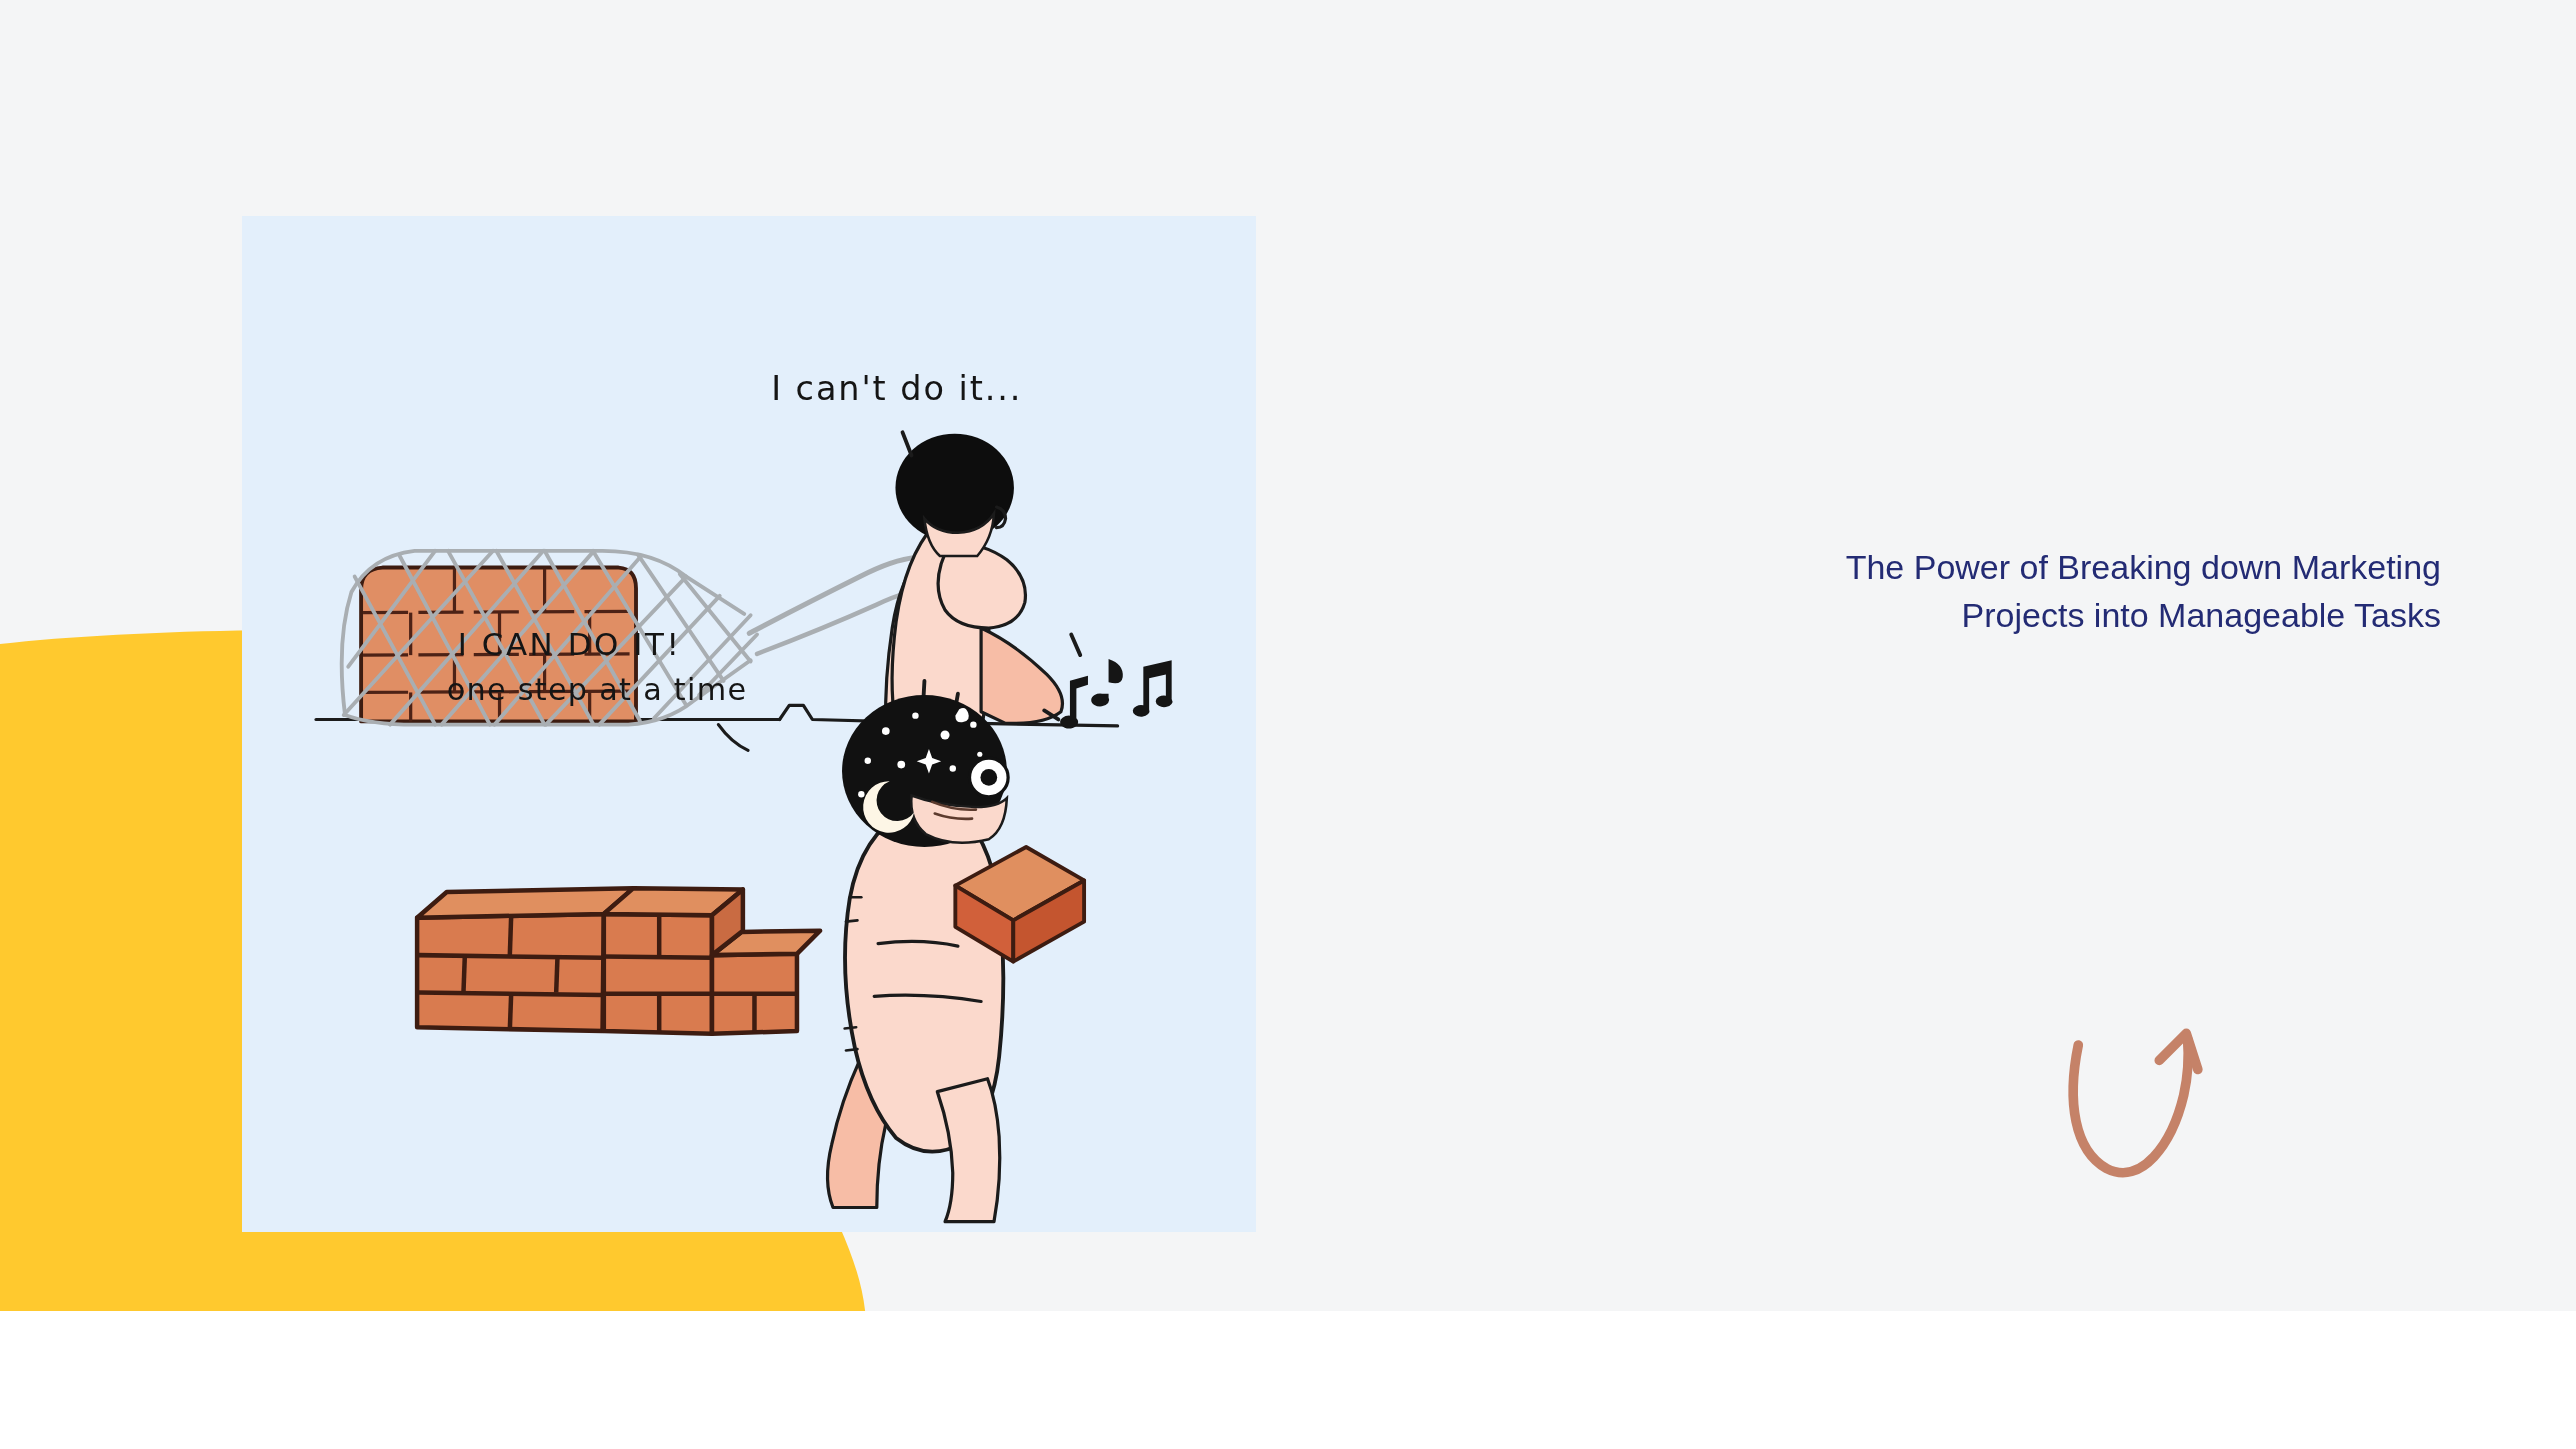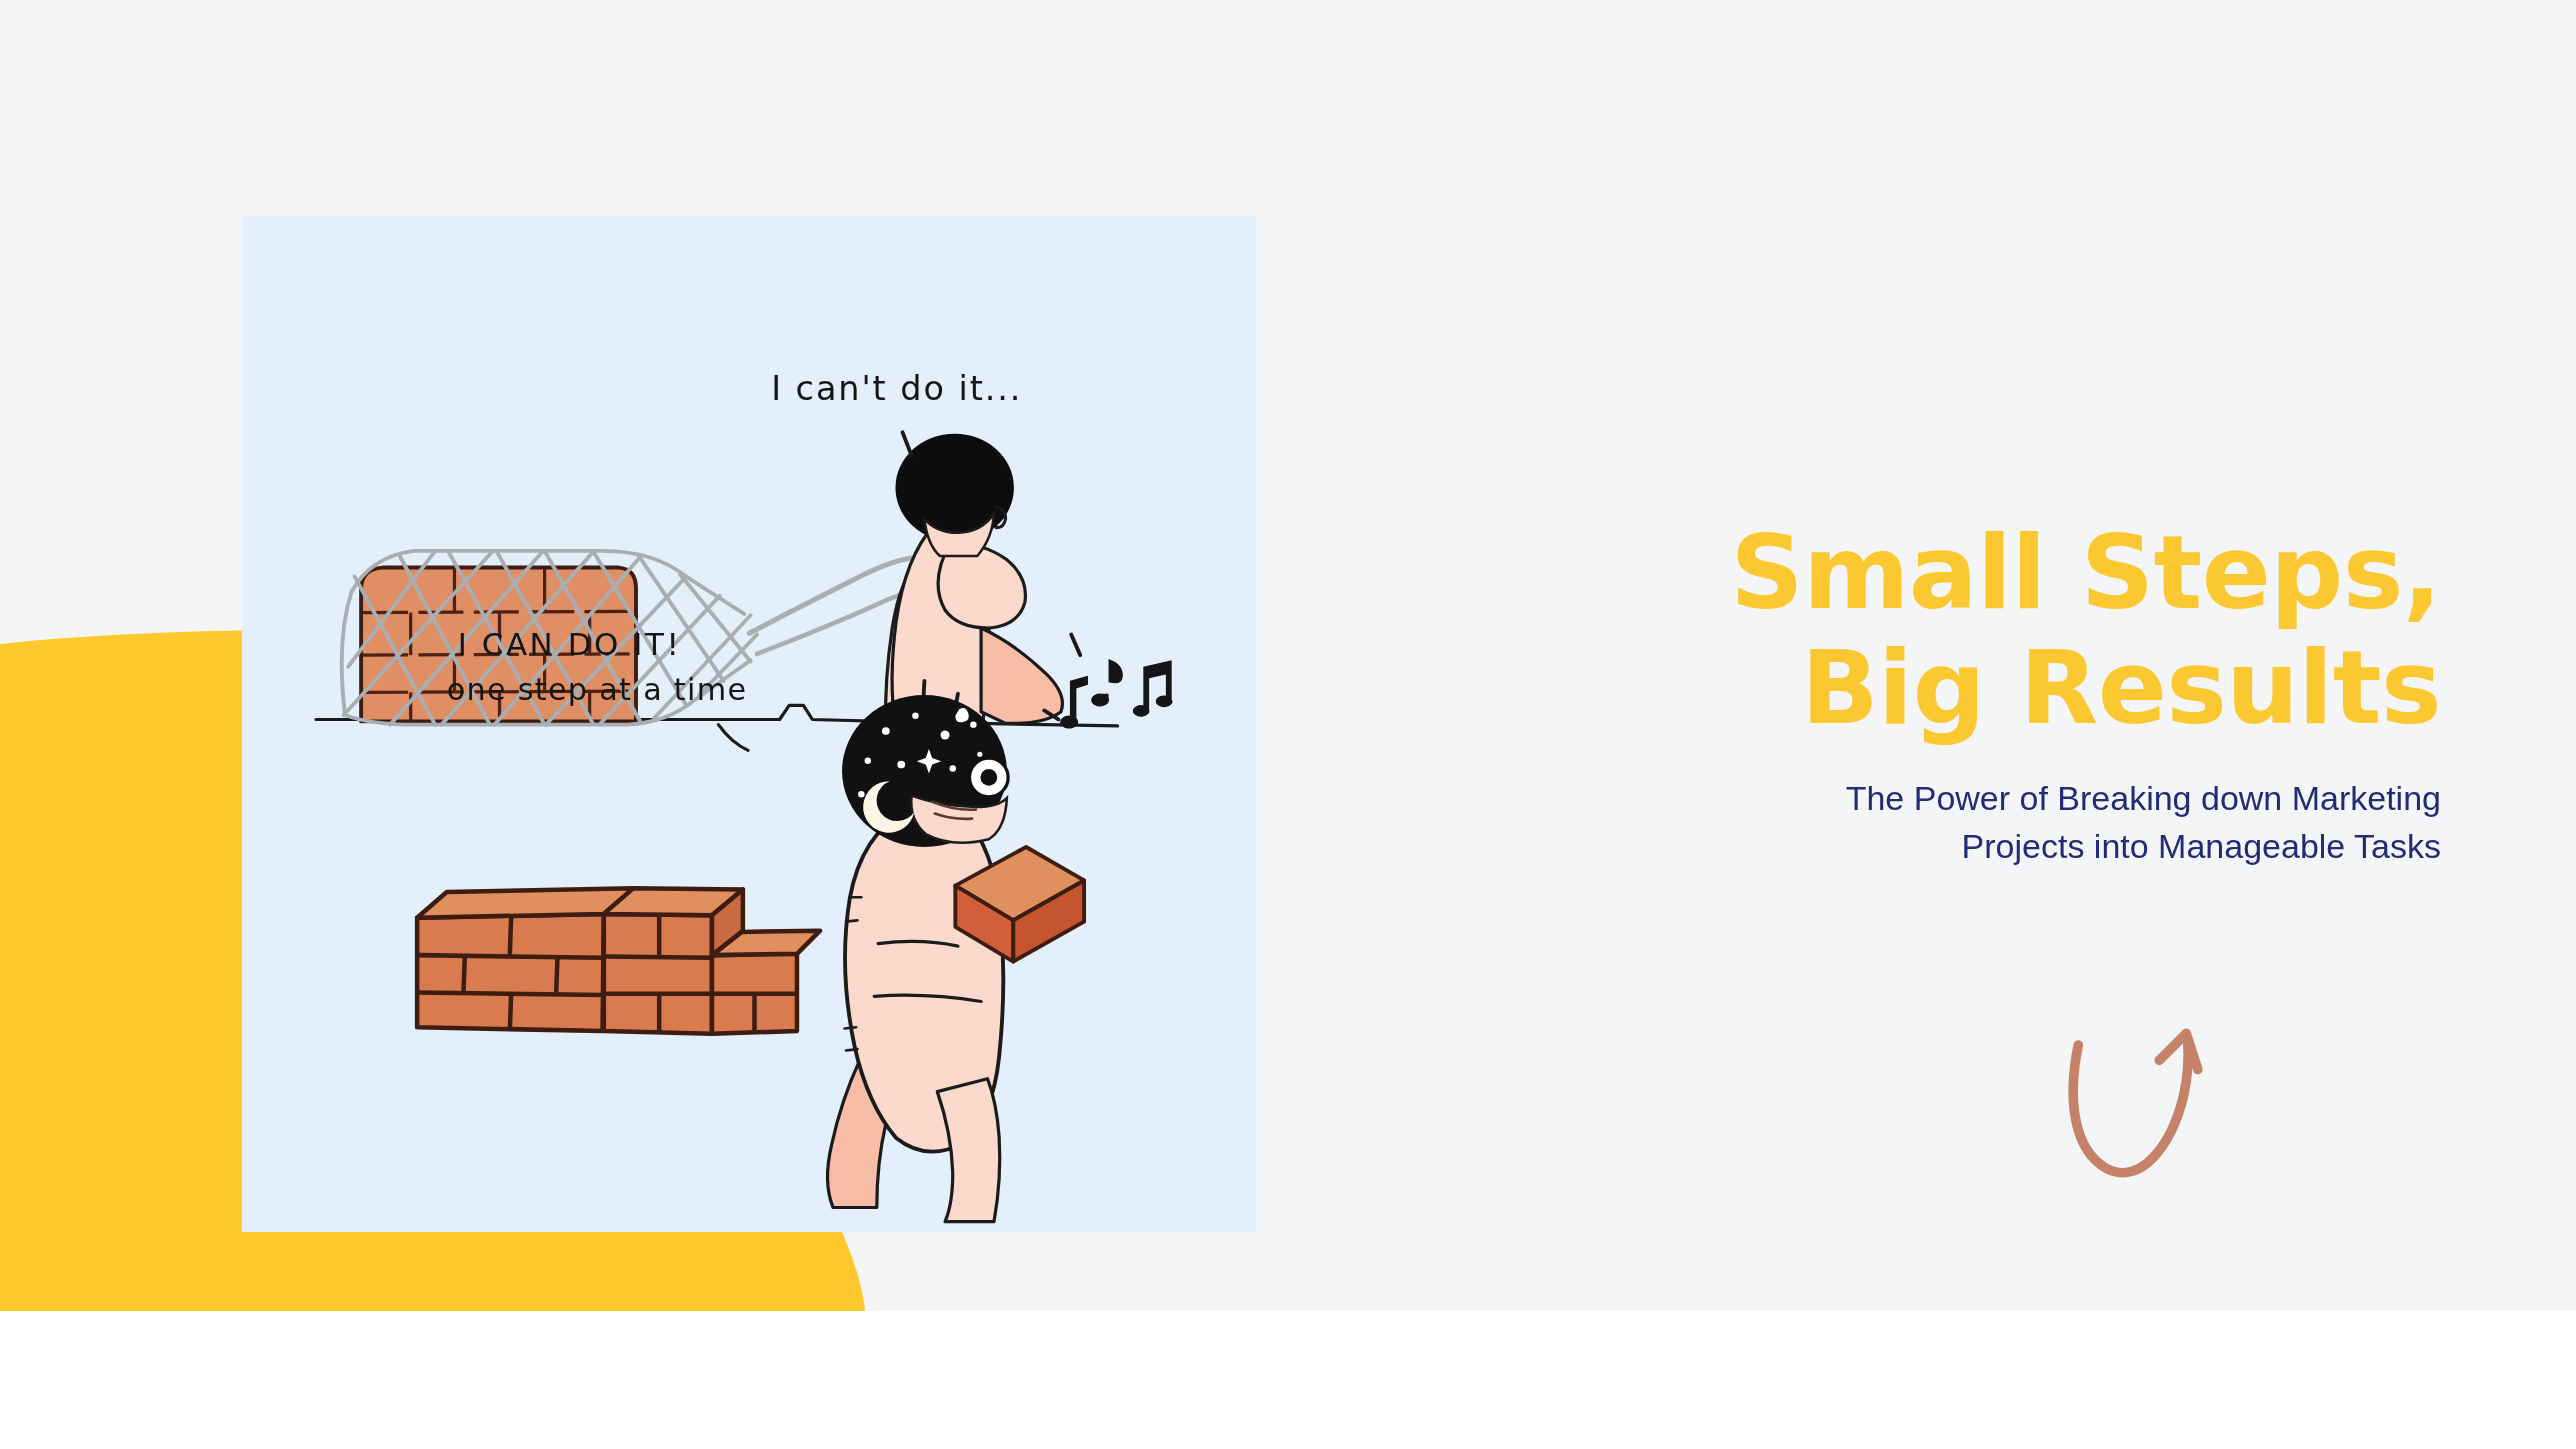--- a/index.html
+++ b/index.html
@@ -304,22 +304,20 @@
 
           <path d="M1400,760 L1400,700 L1444,690 L1444,750
                    a13,9 0 1,1 -9,-5 L1435,712 L1409,718 L1409,766
                    a13,9 0 1,1 -9,-6 Z"></path>
         </g>
       </g>
     </svg>
   </div>
 
   <div class="text-col">
-    <h1 class="title">Small Steps,
-Big Results</h1>
     <p class="subtitle">The Power of Breaking down Marketing
 Projects into Manageable Tasks</p>
   </div>
 
   <div class="arrow-wrap">
     <svg width="232" height="180" viewBox="0 0 360 280">
       <path d="M42,42
                C 24,130 36,206 86,234
                C 140,262 188,196 206,120
                C 214,84 214,56 212,32" fill="none" stroke="#c58268" stroke-width="15" stroke-linecap="round" stroke-linejoin="round"></path>

